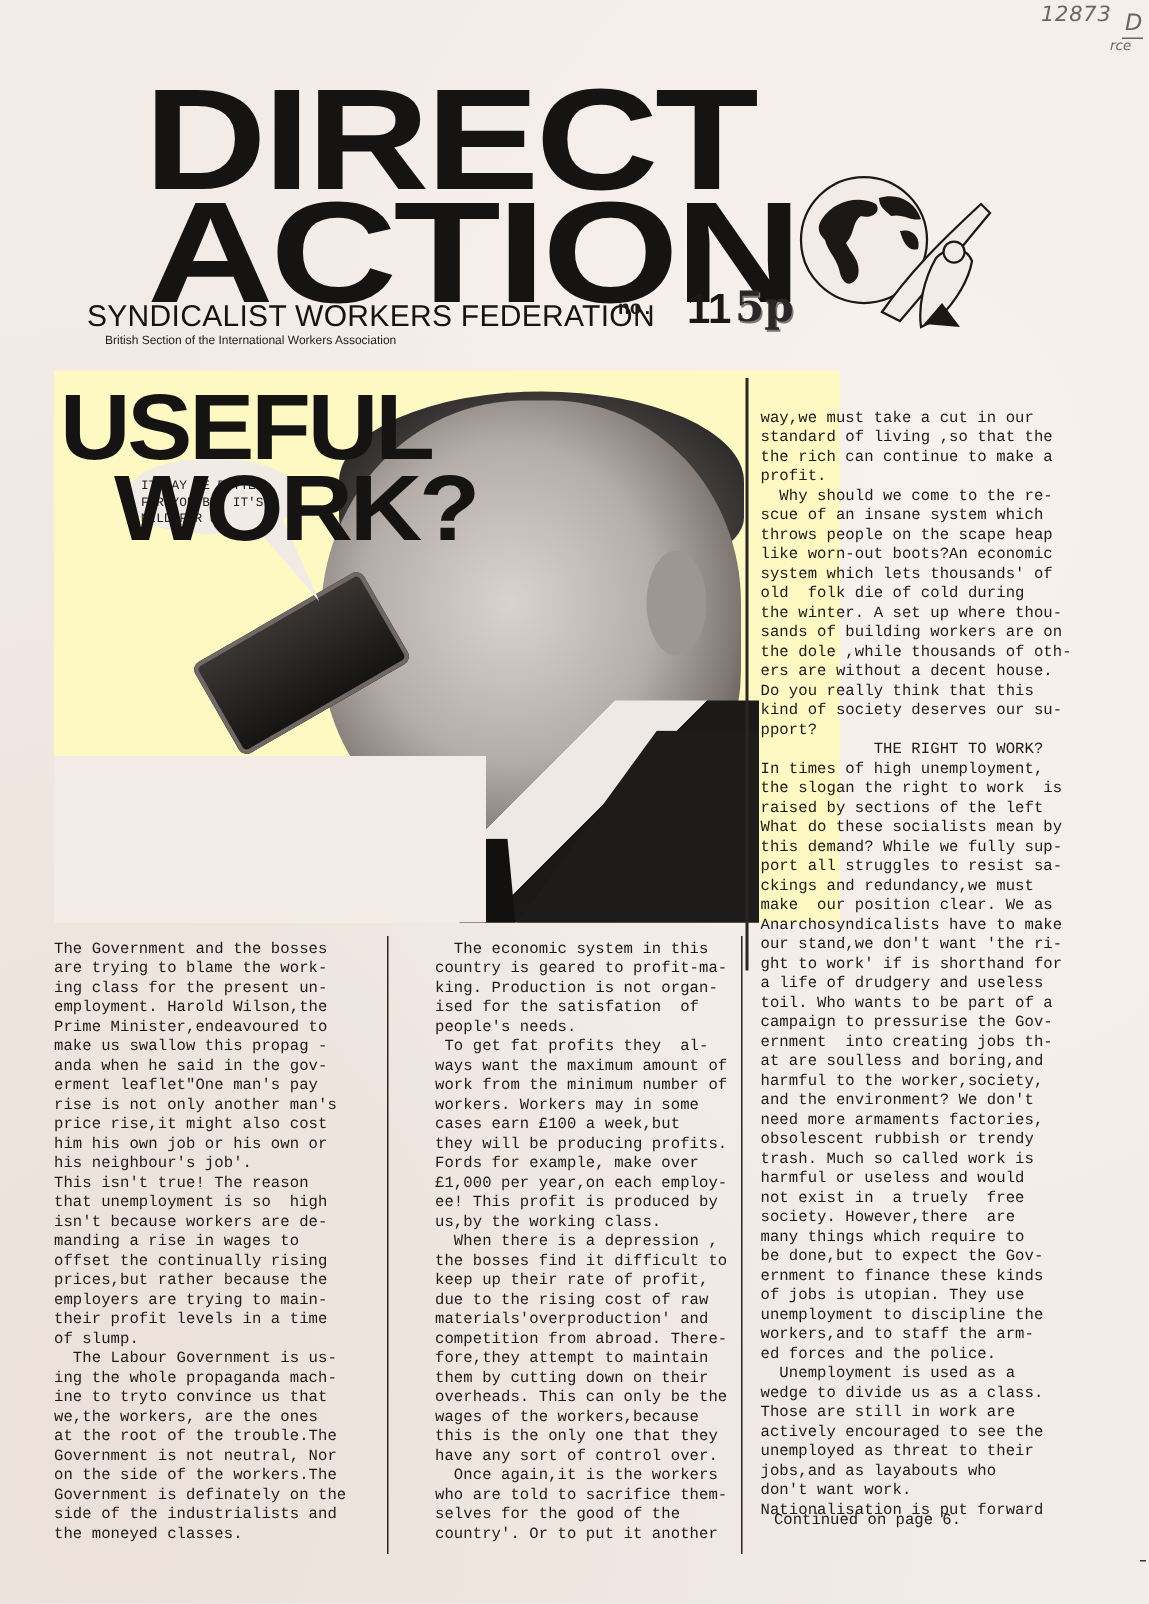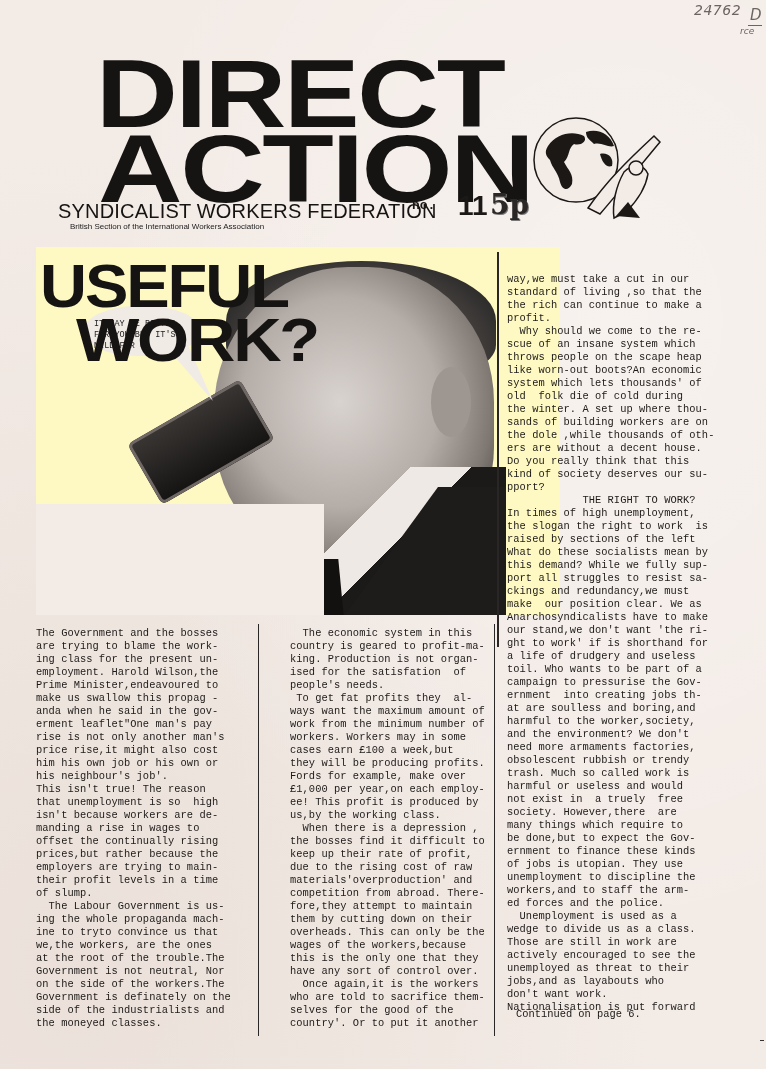--- a/index.html
+++ b/index.html
@@ -145,21 +145,21 @@
   .continued {
     position: absolute; left: 516px; top: 1008px; font-size: 10.4px;
   }
   .edge-mark { position: absolute; right: 2px; width: 4px; height: 1px; background: #333; }
 </style>
 </head>
 <body>
 
 <div class="page-bg"></div>
 
-<span class="handwriting hw-number">24762</span>
+<span class="handwriting hw-number">12873</span>
 <span class="handwriting hw-letter">D</span>
 <span class="hw-line"></span>
 <span class="handwriting hw-sub">rce</span>
 
 <div>
   <div class="masthead-title title-line1">DIRECT</div>
   <div class="masthead-title title-line2">ACTION</div>
 
   <svg class="globe-logo" viewBox="0 0 140 110">
     <circle cx="48" cy="48" r="42" fill="#f3ebe6" stroke="#1b1816" stroke-width="1.5"></circle>

